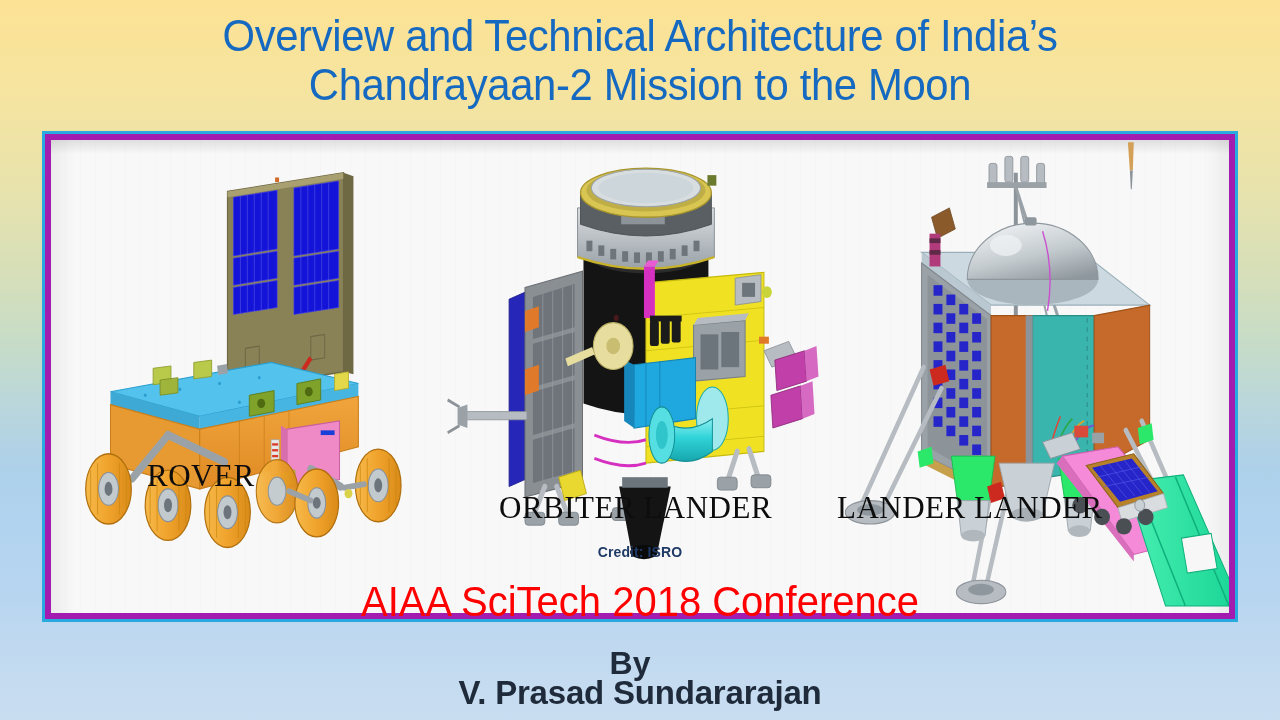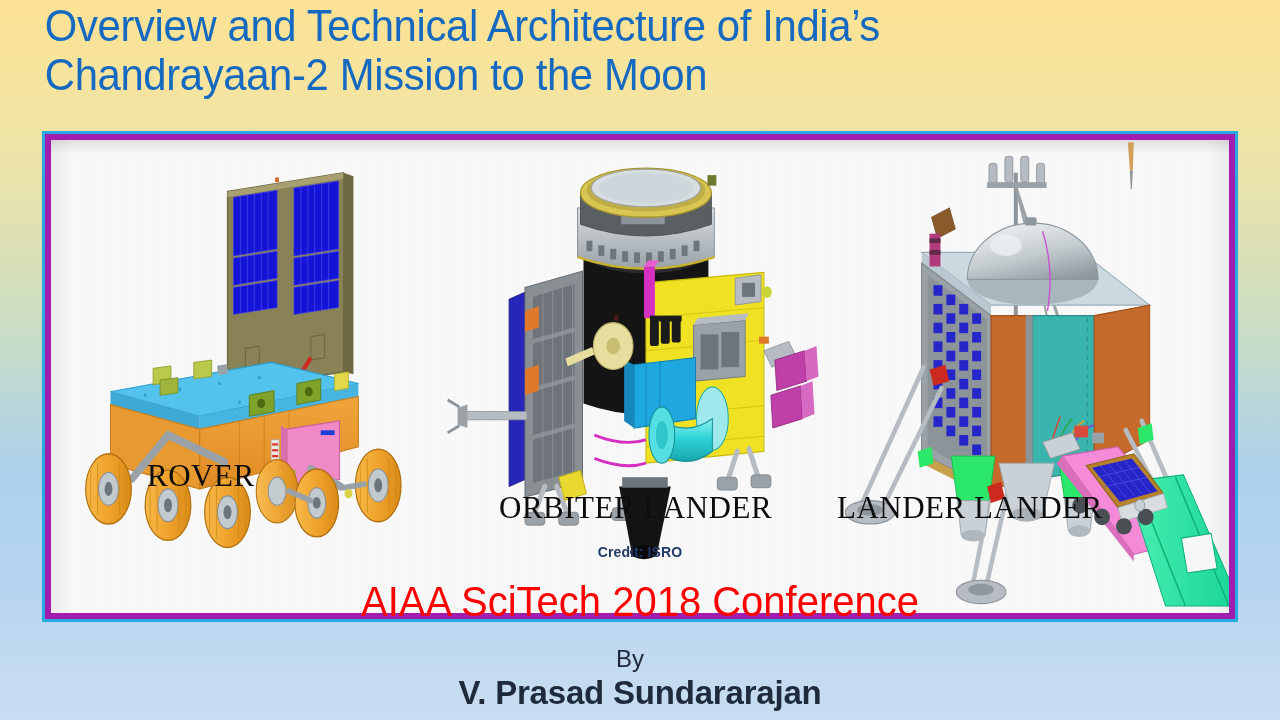--- a/index.html
+++ b/index.html
@@ -22,24 +22,24 @@
       #b1d3ef 72%,
       #b7d5f0 82%,
       #c2daf0 92%,
       #c9ddf1 100%);
     position: relative;
   }
 
   
   .title-block {
     position: absolute;
-    top: 2px;
+    top: 12px;
     left: 0;
     width: 1280px;
-    text-align: left;
+    text-align: center;
     line-height: 1.08;
   }
   .title-line {
     font-family: "Liberation Sans", sans-serif;
     font-size: 45px;
     font-weight: 400;
     color: #1569c0;
     letter-spacing: -0.4px;
     transform: scaleX(0.93);
     transform-origin: center center;
@@ -110,22 +110,22 @@
     transform-origin: center center;
     white-space: nowrap;
   }
 
   
   .by {
     position: absolute;
     left: 0; top: 645px;
     width: 1260px;
     text-align: center;
-    font-size: 24px;
-    font-weight: 400;
+    font-size: 32px;
+    font-weight: 700;
     color: #1f2a3a;
   }
 
   
   .author {
     position: absolute;
     left: 0; top: 674px;
     width: 1280px;
     text-align: center;
     font-size: 33px;

